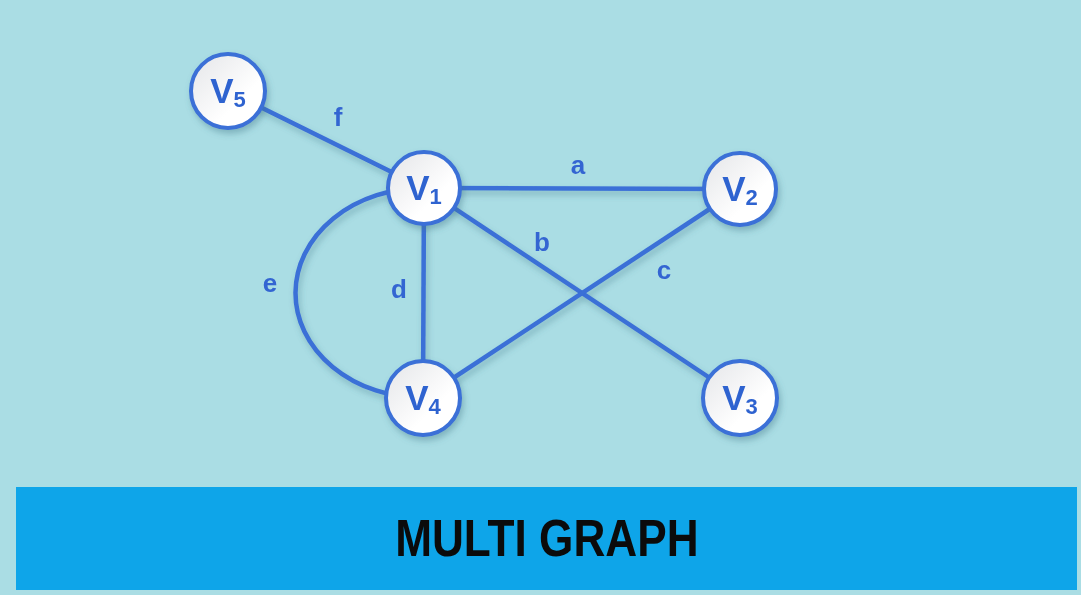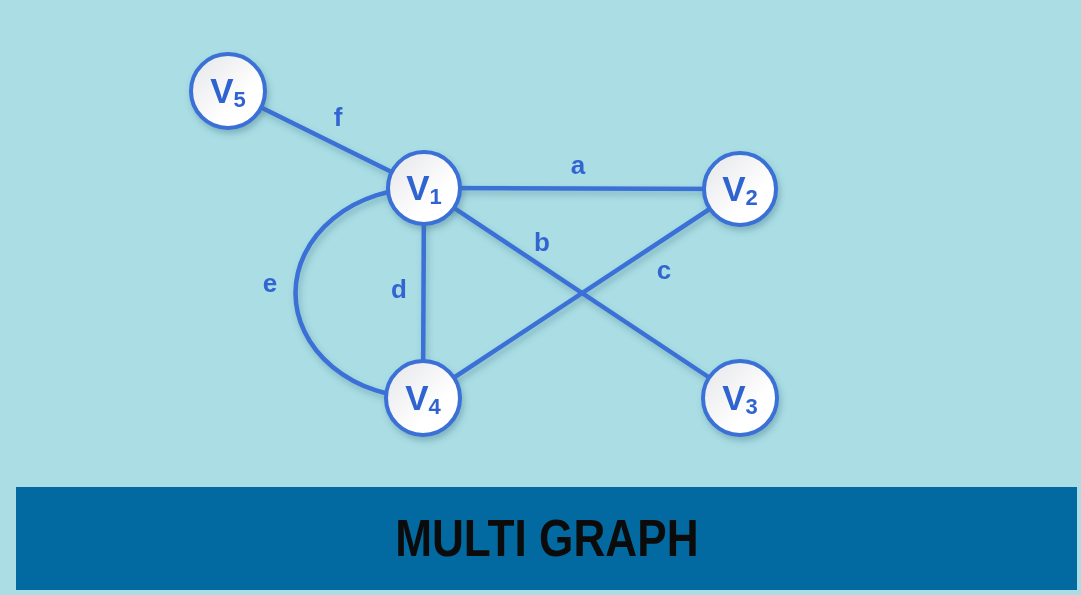--- a/index.html
+++ b/index.html
@@ -19,21 +19,21 @@
     position: absolute;
     left: 0;
     top: 0;
   }
   .banner {
     position: absolute;
     left: 16px;
     right: 4px;
     top: 487px;
     height: 103px;
-    background: #0369a1;
+    background: #0ea5e9;
     display: flex;
     align-items: center;
     justify-content: center;
   }
   .banner-title {
     font-size: 48px;
     font-weight: bold;
     letter-spacing: 0px;
     color: #0b0b0b;
     transform: scale(0.92, 1.08);

